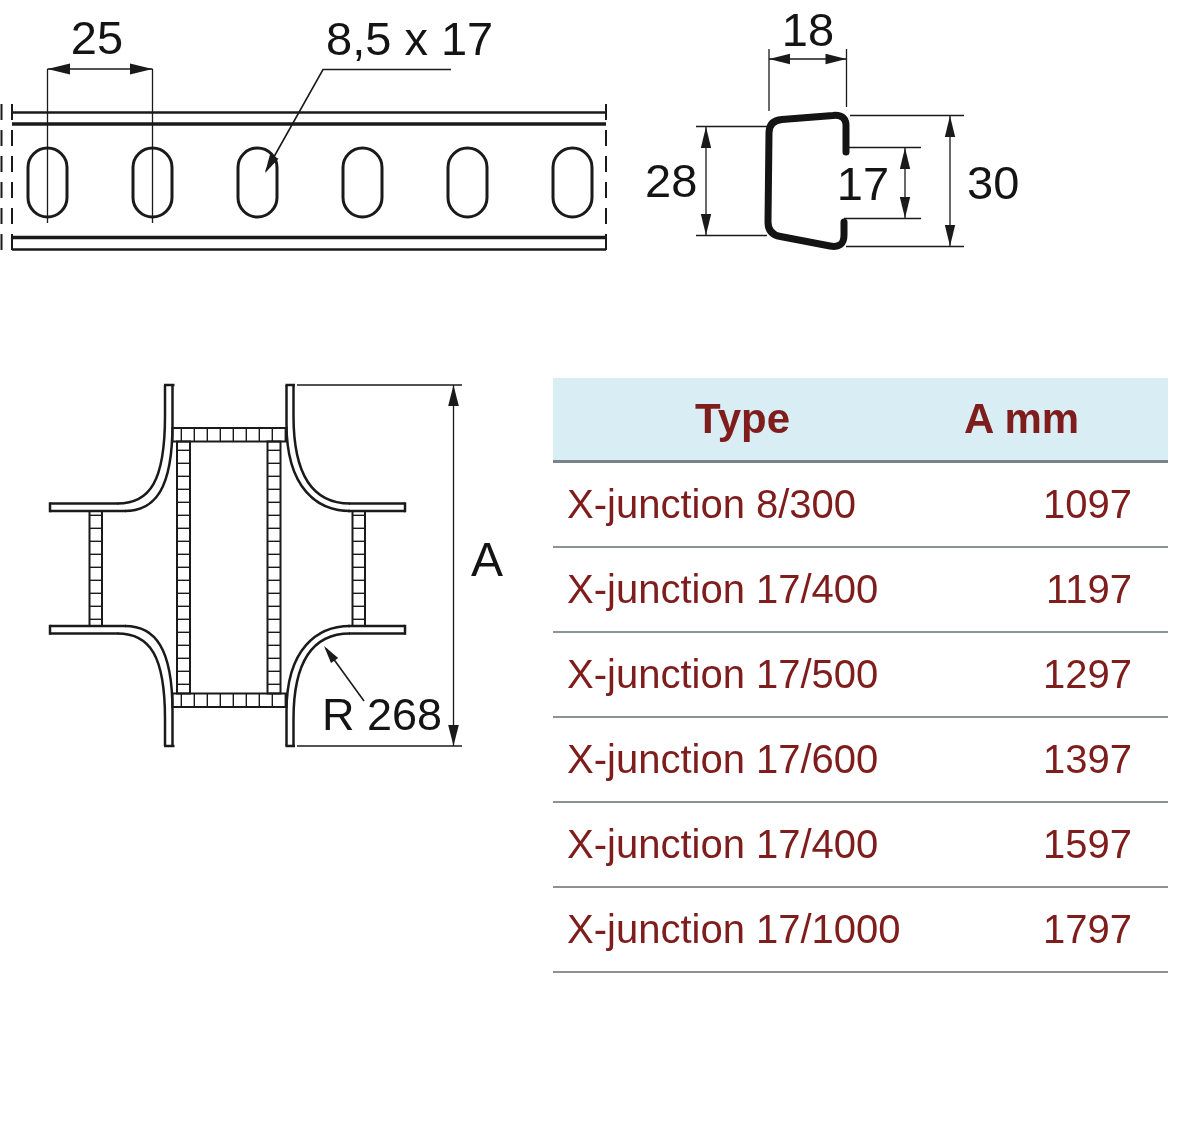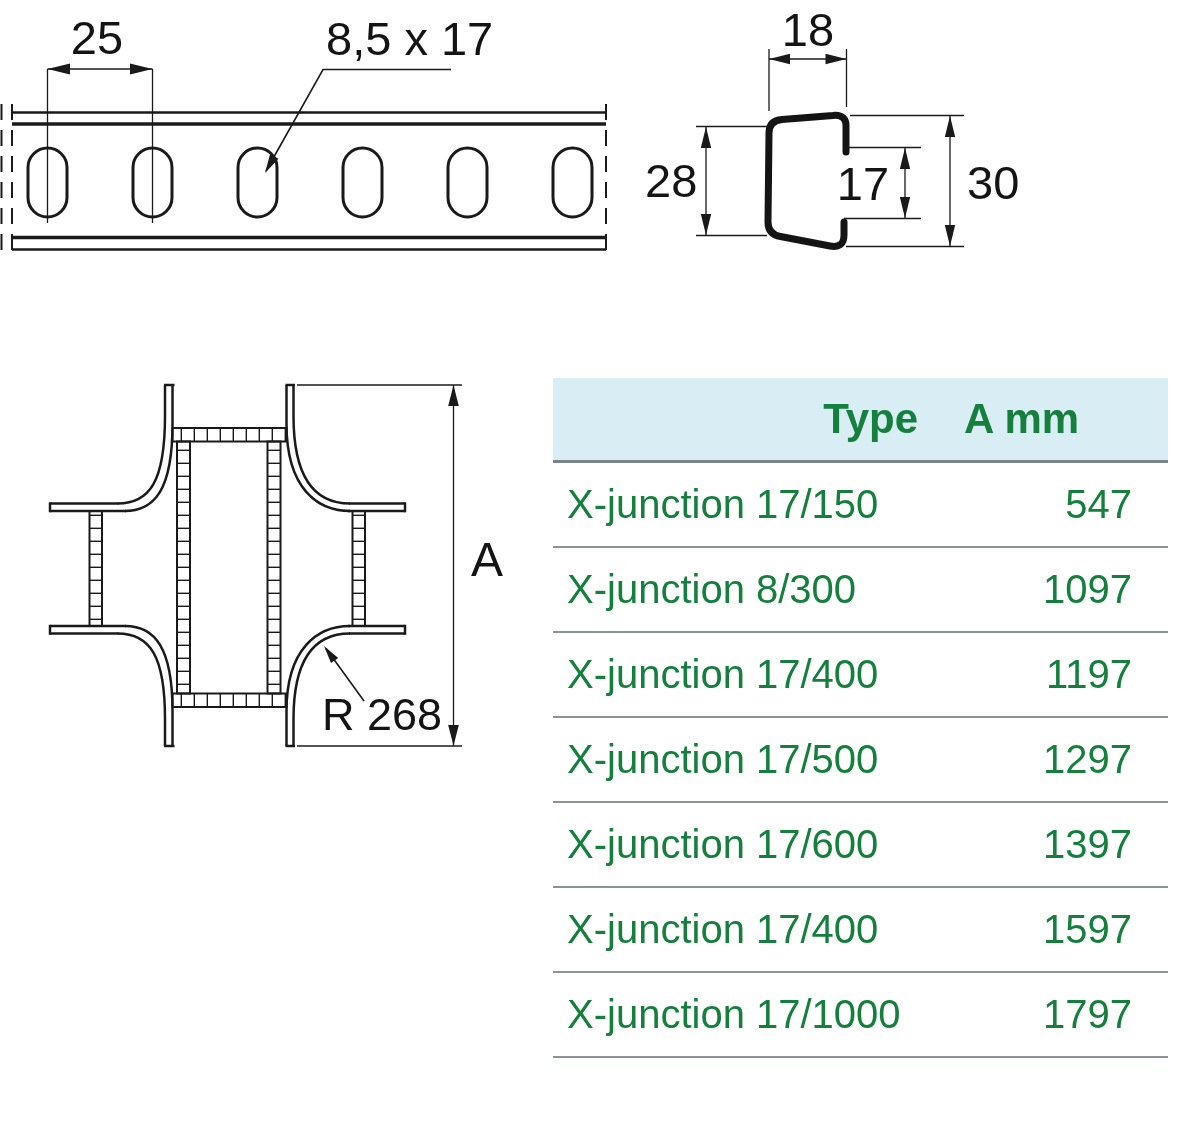--- a/index.html
+++ b/index.html
@@ -1,37 +1,37 @@
 <!DOCTYPE html>
 <html><head>
 <meta charset="utf-8">
 <style>
   html,body{margin:0;padding:0;background:#ffffff;}
   .canvas{
     position:relative;width:1179px;height:1138px;background:#ffffff;
-    font-family:"Liberation Sans", sans-serif;overflow:hidden;color:#15803d;
+    font-family:"Liberation Sans", sans-serif;overflow:hidden;color:#7f1d1d;
   }
   .drawing{position:absolute;}
   #strip-svg{left:0;top:0;}
   #profile-svg{left:620px;top:0;}
   #junction-svg{left:0;top:360px;}
   svg text{fill:#141414;}
   .dim-label{font-size:47px;}
   .dim-label-a{font-size:48px;}
   .dim-label-r{font-size:45px;}
 
   table.spec{
     position:absolute;left:553px;top:378px;width:615px;
     border-collapse:collapse;table-layout:fixed;
   }
   table.spec th{
     background:#d9edf5;height:80px;font-size:42px;font-weight:700;
     border-bottom:3px solid #79848a;vertical-align:middle;
   }
-  table.spec th.col-type{text-align:right;padding-left:14px;width:63%;}
+  table.spec th.col-type{text-align:center;padding-left:14px;width:63%;}
   table.spec th.col-amm{padding-right:45px;width:37%;}
   table.spec td{
     height:81px;font-size:40px;font-weight:400;
     border-bottom:2px solid #8c9296;vertical-align:middle;white-space:nowrap;
   }
   table.spec td.type{text-align:left;padding-left:14px;}
   table.spec td.val{text-align:right;padding-right:36px;}
 </style>
 </head>
 <body>
@@ -182,24 +182,20 @@
 
   <table class="spec">
     <thead>
       <tr>
         <th class="col-type">Type</th>
         <th class="col-amm">A mm</th>
       </tr>
     </thead>
     <tbody>
       <tr>
-        <td class="type">X-junction 17/150</td>
-        <td class="val">547</td>
-      </tr>
-      <tr>
         <td class="type">X-junction 8/300</td>
         <td class="val">1097</td>
       </tr>
       <tr>
         <td class="type">X-junction 17/400</td>
         <td class="val">1197</td>
       </tr>
       <tr>
         <td class="type">X-junction 17/500</td>
         <td class="val">1297</td>

